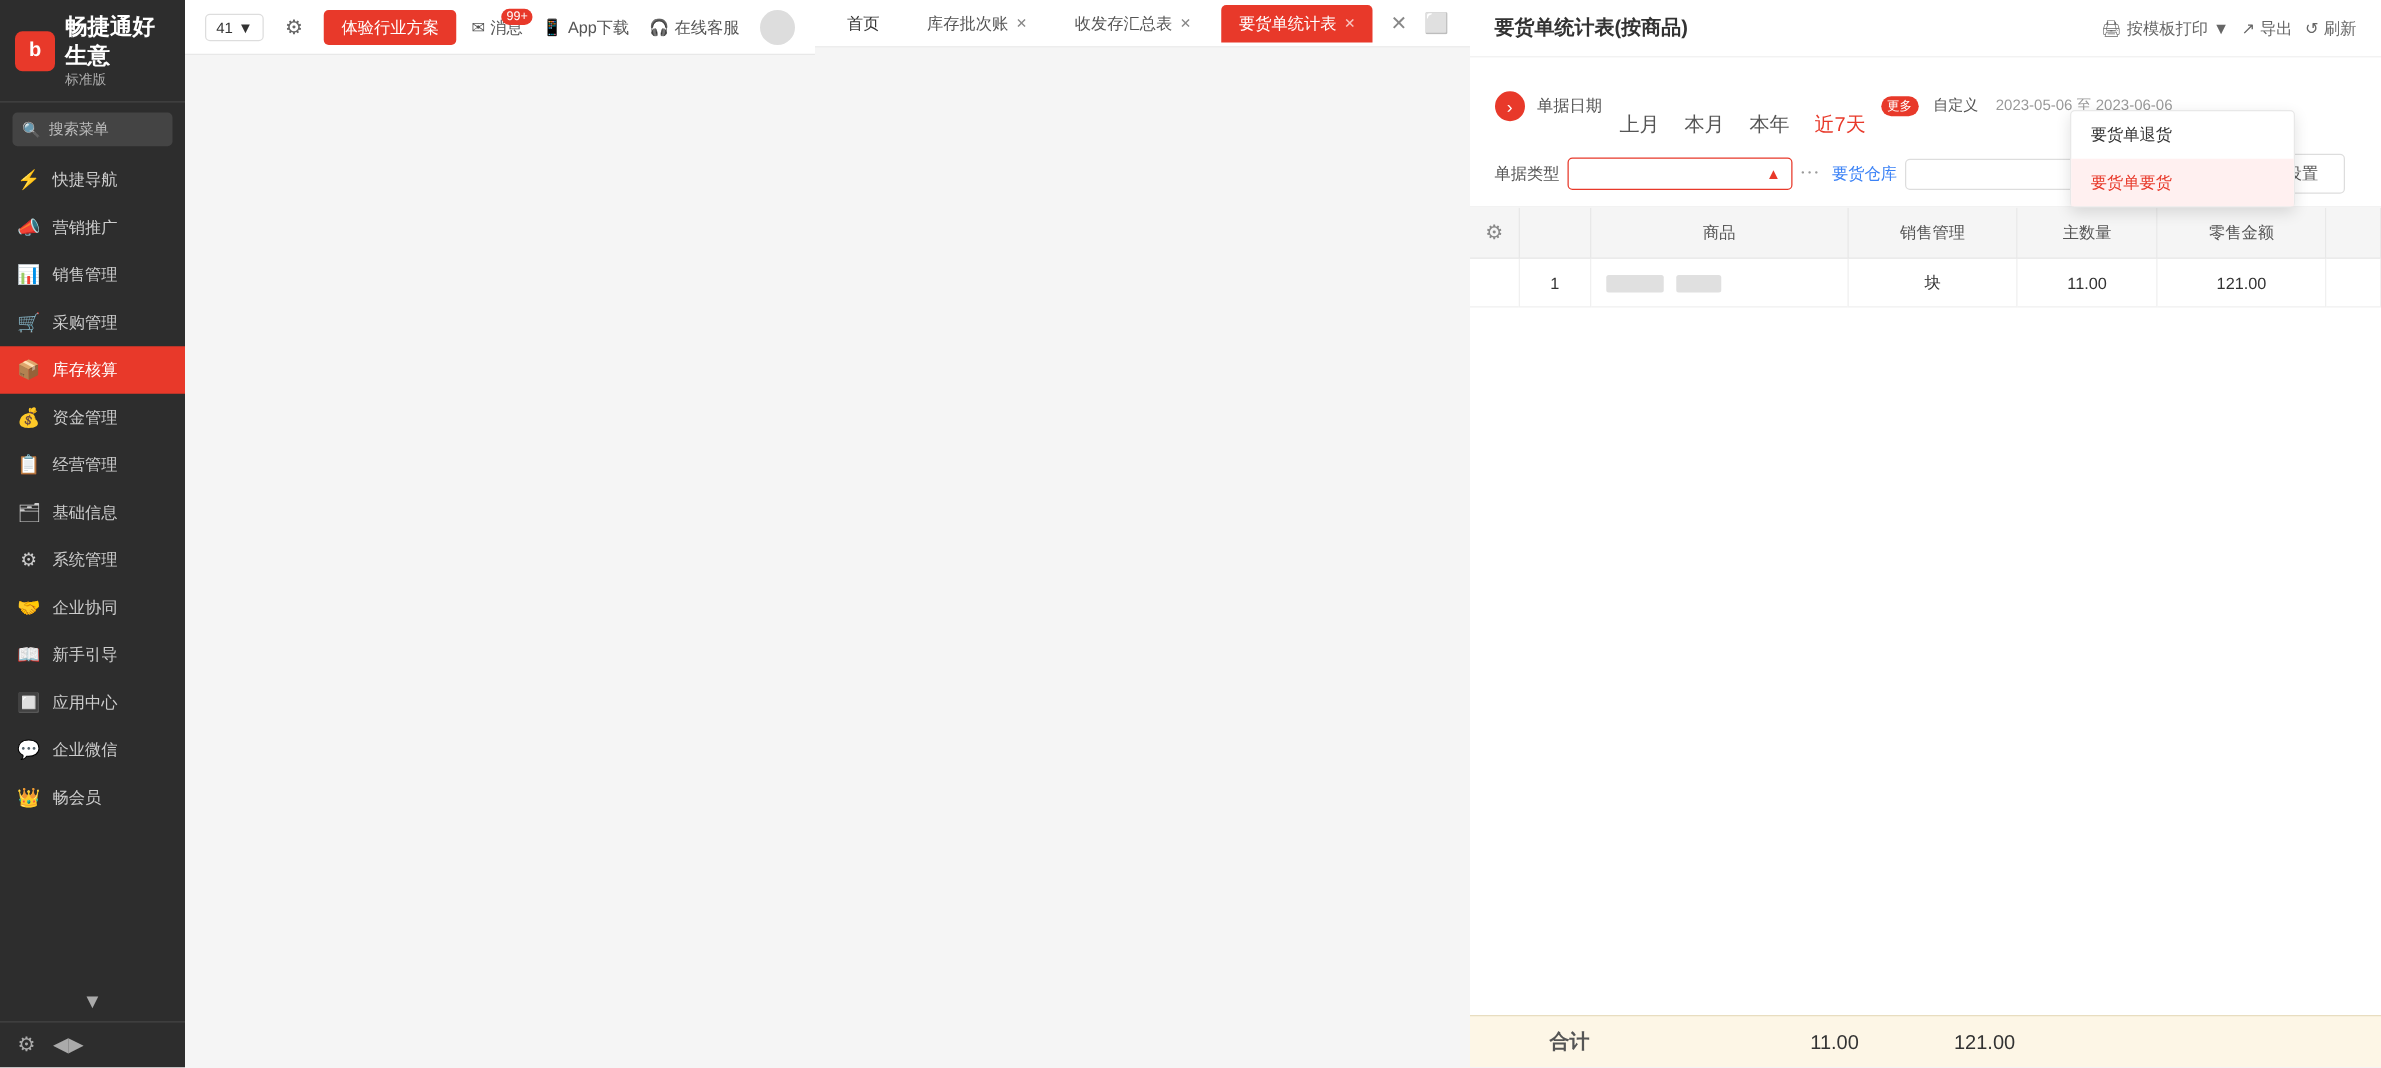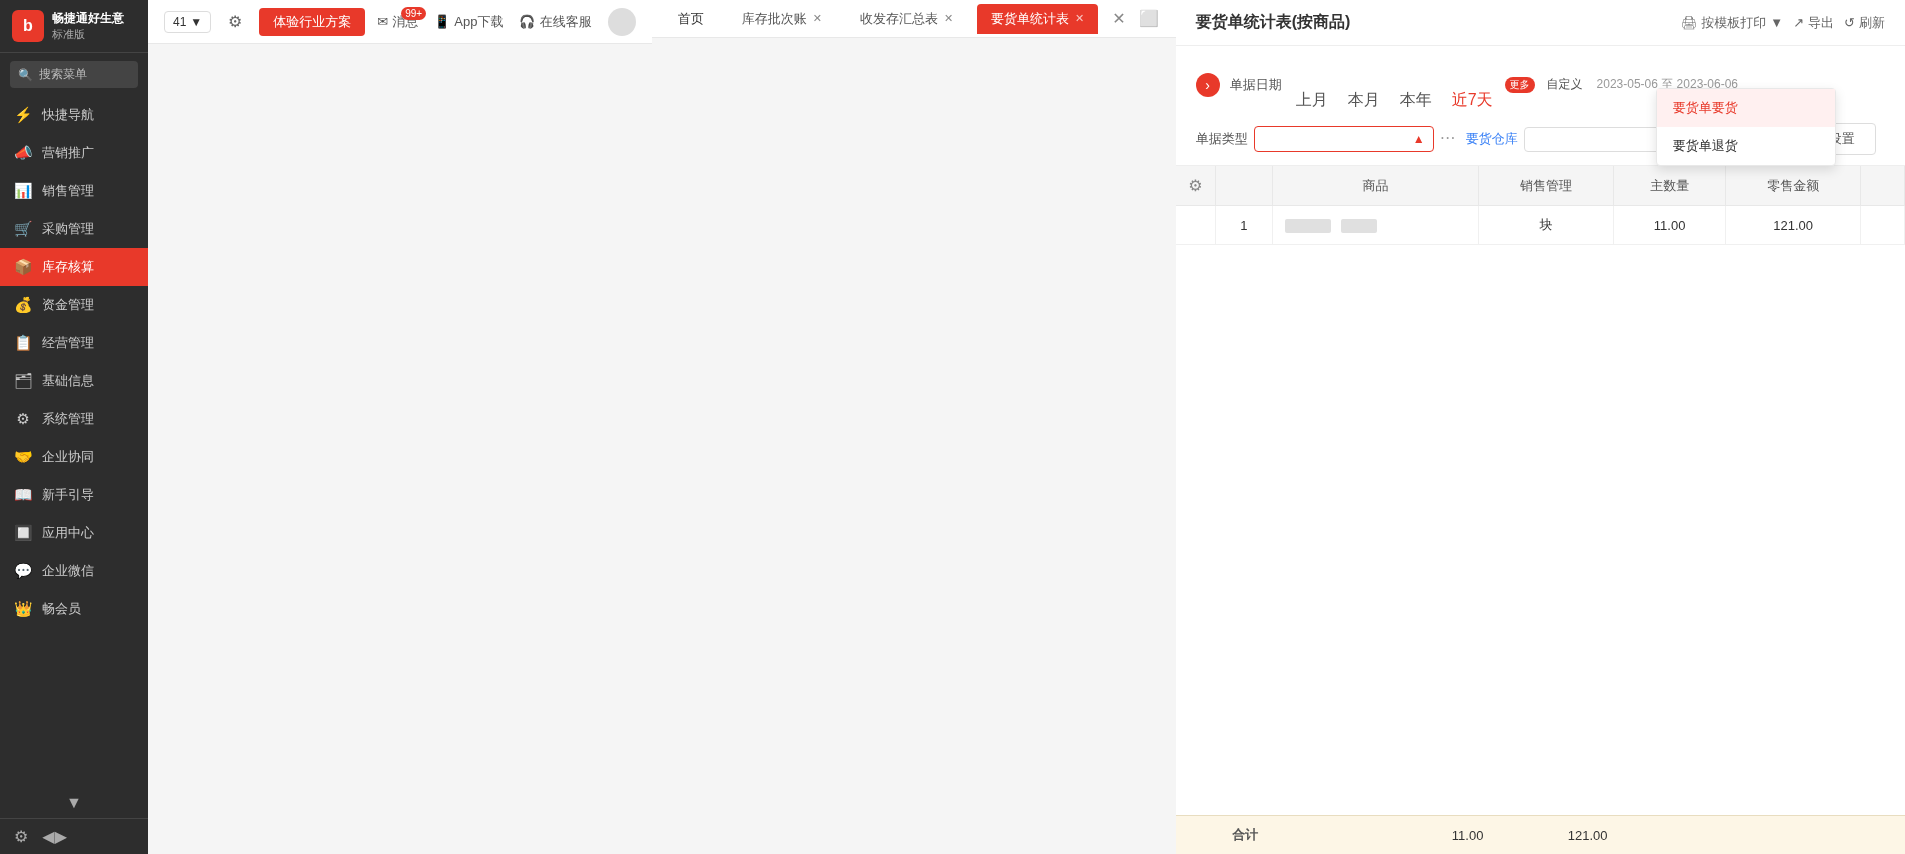--- a/index.html
+++ b/index.html
@@ -33,21 +33,21 @@
       font-size: 16px;
       font-weight: bold;
       color: #fff;
       flex-shrink: 0;
     }
     .logo-text {
       font-size: 12px;
       color: #fff;
       line-height: 1.3;
     }
-    .logo-text .title { font-size: 12px; font-weight: bold; }
+    .logo-text .title { font-size: 18px; font-weight: bold; }
     .logo-text .sub { font-size: 11px; color: #aaa; }
 
     .sidebar-search {
       margin: 8px 10px;
       background: #444;
       border-radius: 4px;
       display: flex;
       align-items: center;
       padding: 5px 8px;
       gap: 6px;
@@ -477,22 +477,22 @@
       color: #888;
       cursor: pointer;
     }
 
     
     .table-footer {
       background: #fdf6e6;
       border-top: 1px solid #e8ddc0;
       padding: 10px 12px;
       display: flex;
-      align-items: center;
-      font-size: 13px;
+      align-items: flex-end;
+      font-size: 16px;
       color: #333;
       flex-shrink: 0;
     }
     .footer-label {
       padding: 0 12px;
       color: #555;
       font-weight: bold;
       min-width: 220px;
     }
     .footer-num {
@@ -685,22 +685,22 @@
 
       <div class="filter-group">
         <span class="filter-label warehouse-label">要货仓库</span>
         <input class="warehouse-input" type="text" style="">
       </div>
 
       <button class="query-btn">查询</button>
       <button class="settings-btn">设置</button>
 
       <div class="dropdown-menu">
+        <div class="dropdown-item">要货单退货</div>
         <div class="dropdown-item selected">要货单要货</div>
-        <div class="dropdown-item">要货单退货</div>
       </div>
     </div>
 
     <div class="table-wrap">
       <table>
         <thead>
           <tr>
             <th class="settings-col">
               <span class="settings-col-icon">⚙</span>
             </th>

